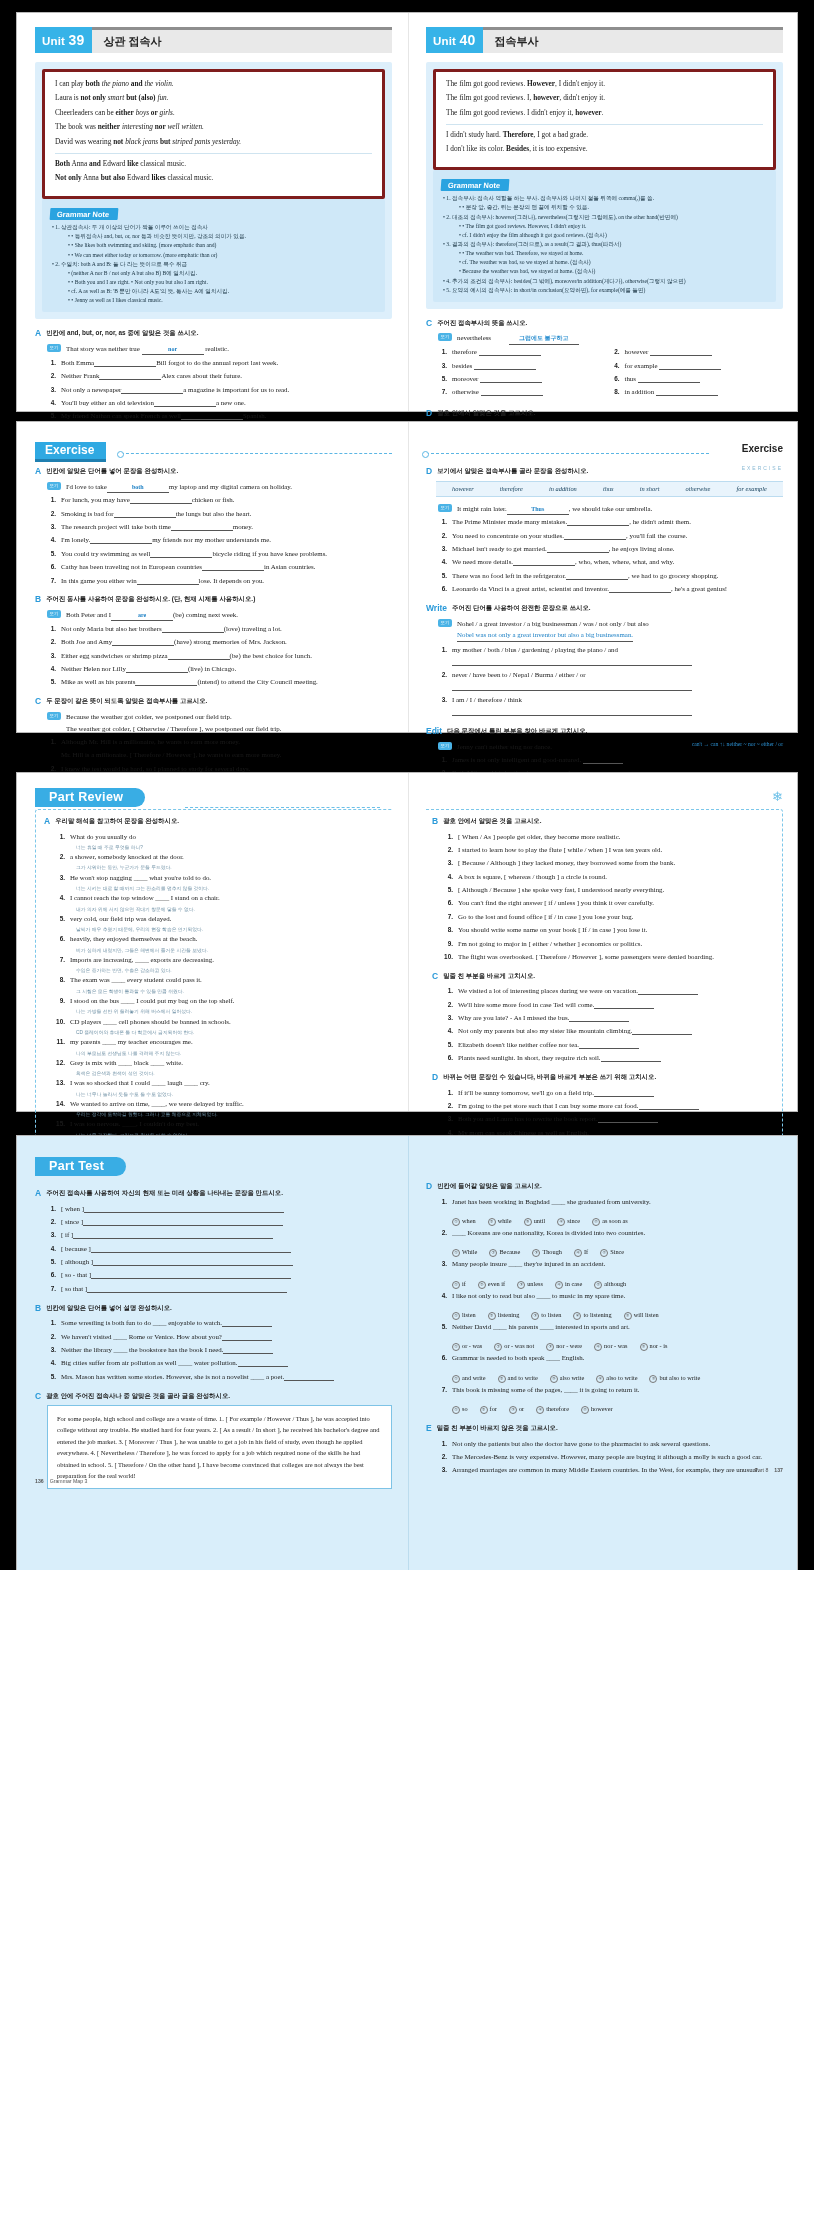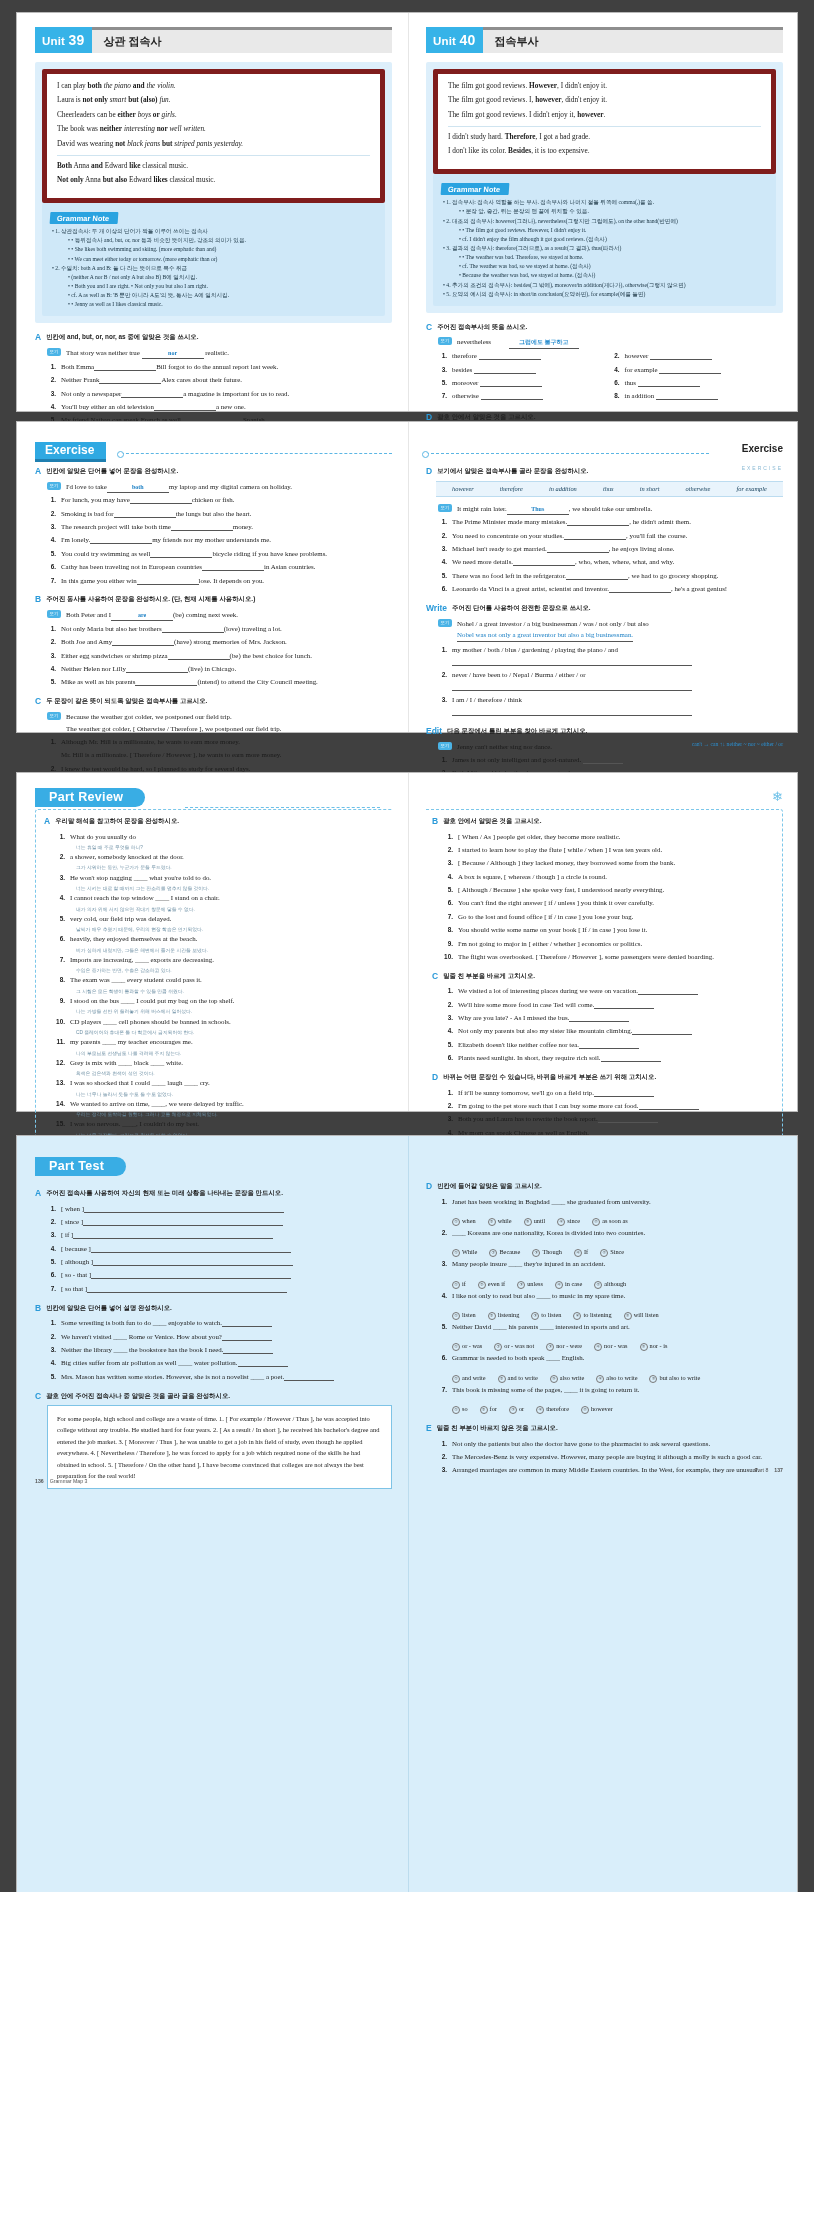--- a/index.html
+++ b/index.html
@@ -1,37 +1,37 @@
 <!DOCTYPE html>
 <html><head>
 <meta charset="utf-8">
 <style>
   html,body{margin:0;padding:0;background:#ffffff;}
   body{font-family:"Liberation Serif",serif;color:#1a1a1a;}
-  .page-root{width:814px;height:1892px;position:relative;background:#404040;overflow:hidden;}
+  .page-root{width:814px;height:1570px;position:relative;background:#000000;overflow:hidden;}
 
   
   .spread{position:absolute;left:16px;width:782px;background:#fff;border:1px solid #b9b9b9;box-sizing:border-box;}
   .spread-inner{position:relative;width:100%;height:100%;}
   .col{position:absolute;top:0;box-sizing:border-box;}
   .col.left{left:0;width:391px;padding:14px 16px 0 18px;}
   .col.right{left:391px;width:391px;padding:14px 16px 0 18px;}
   .gutter{position:absolute;left:391px;top:0;bottom:0;width:1px;background:#e6e6e6;}
 
   
   .unit-head{display:flex;align-items:stretch;height:26px;margin-bottom:9px;}
   .unit-tag{background:#36b3e8;color:#fff;font-family:"Liberation Sans",sans-serif;font-weight:bold;
             font-size:11.5px;line-height:26px;padding:0 7px;white-space:nowrap;letter-spacing:.2px;}
   .unit-tag .n{font-size:14px;}
   .unit-title-bar{flex:1;background:#e9e9e9;border-top:3px solid #8e8e8e;display:flex;align-items:center;
                   padding-left:12px;font-family:"Liberation Sans",sans-serif;font-size:11px;font-weight:bold;color:#222;}
 
   
   .card-wrap{background:#ddeffb;padding:7px;border-radius:2px;margin-bottom:10px;}
-  .ex-card{background:#fff;border:5px solid #7f1d1d;border-radius:2px;padding:7px 10px 8px 10px;}
+  .ex-card{background:#fff;border:3px solid #7f1d1d;border-radius:2px;padding:7px 10px 8px 10px;}
   .ex-card p{margin:0 0 3.5px 0;font-size:7.3px;line-height:1.5;}
   .ex-card .rule{border-top:1px solid #cfe4f0;margin:5px 0 5px 0;}
   .ex-card b{font-weight:bold;}
   .ex-card i{font-style:italic;}
 
   
   .gnote{background:#cfe8f8;border-radius:2px;padding:4px 8px 7px 8px;}
   .gnote-title{display:inline-block;background:#2aa3e0;color:#fff;font-family:"Liberation Sans",sans-serif;
                font-size:7.5px;font-weight:bold;padding:1.5px 9px 1.5px 7px;border-radius:1px;margin-bottom:3px;
                transform:skewX(-4deg);}

